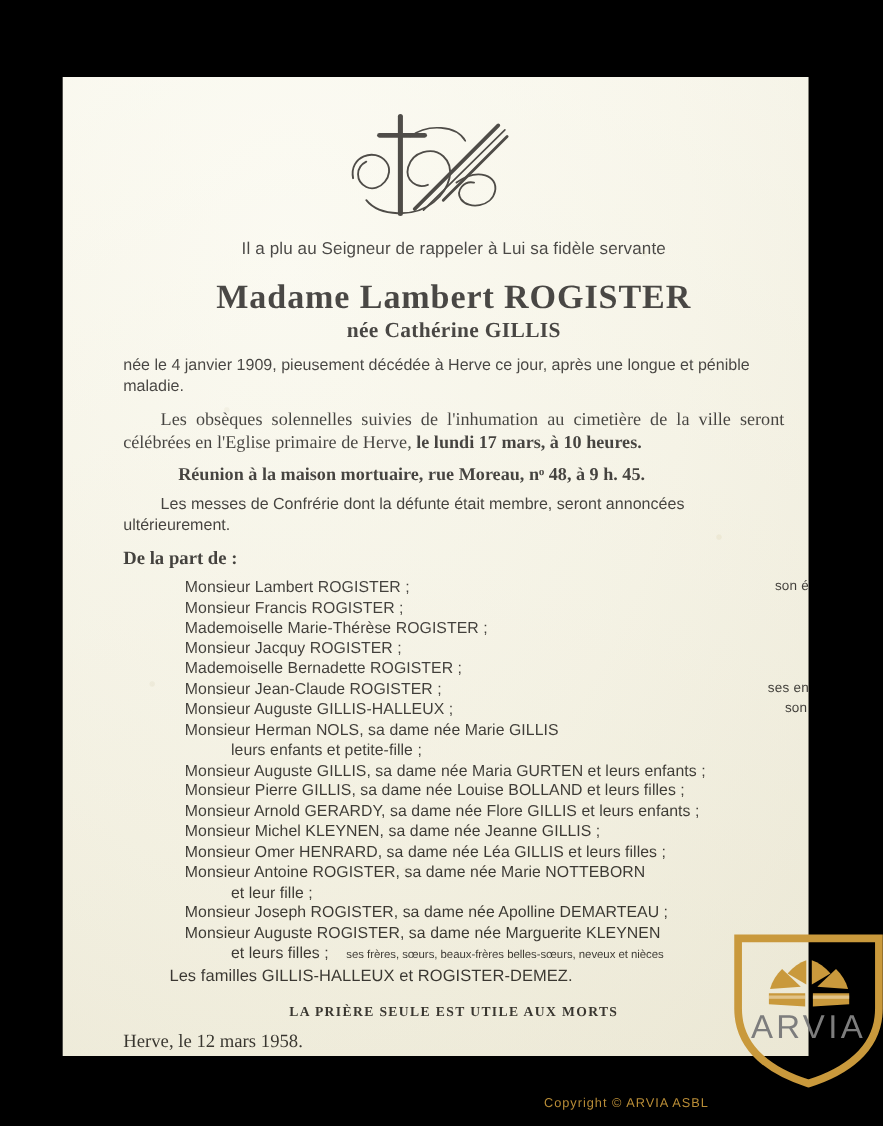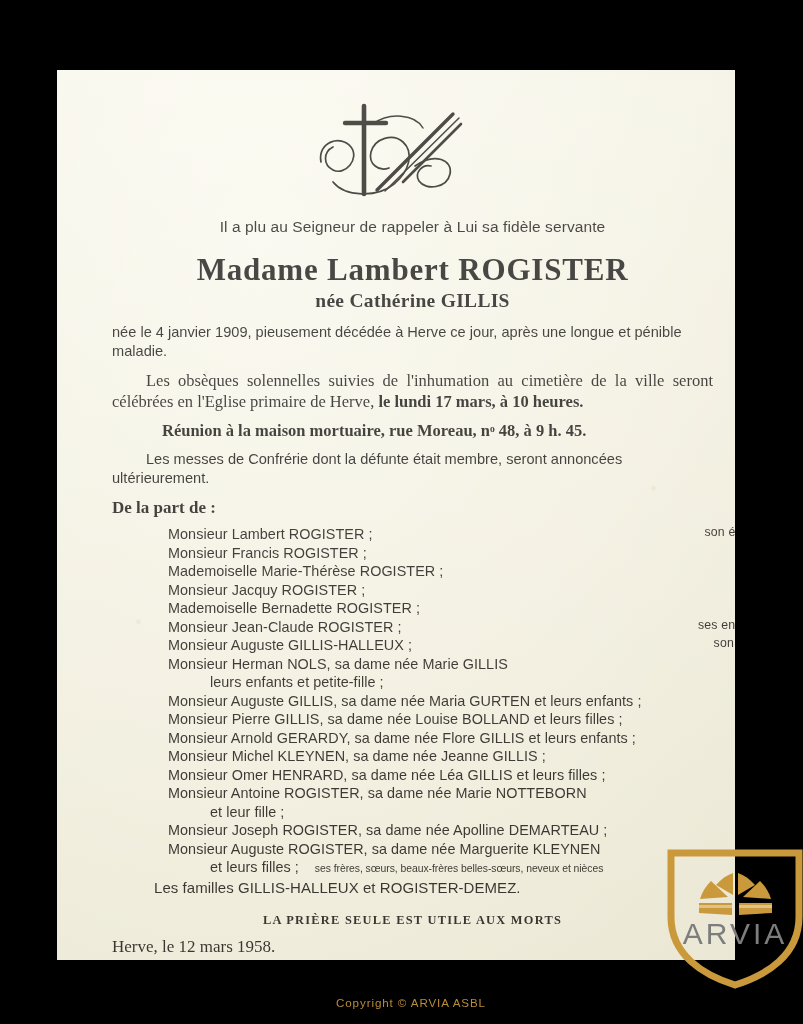--- a/index.html
+++ b/index.html
@@ -179,21 +179,21 @@
     width: 160px;
     height: 150px;
     pointer-events: none;
   }
   #arvia svg { display: block; }
   #copyright {
     position: absolute;
     left: 0;
     top: 996px;
     width: 803px;
-    text-align: left;
+    text-align: center;
     padding-left: 336px;
     box-sizing: border-box;
     color: #c79a3c;
     font-size: 11.6px;
     letter-spacing: .9px;
     font-family: "Liberation Sans", sans-serif;
     opacity: .92;
   }
 </style>
 </head>

